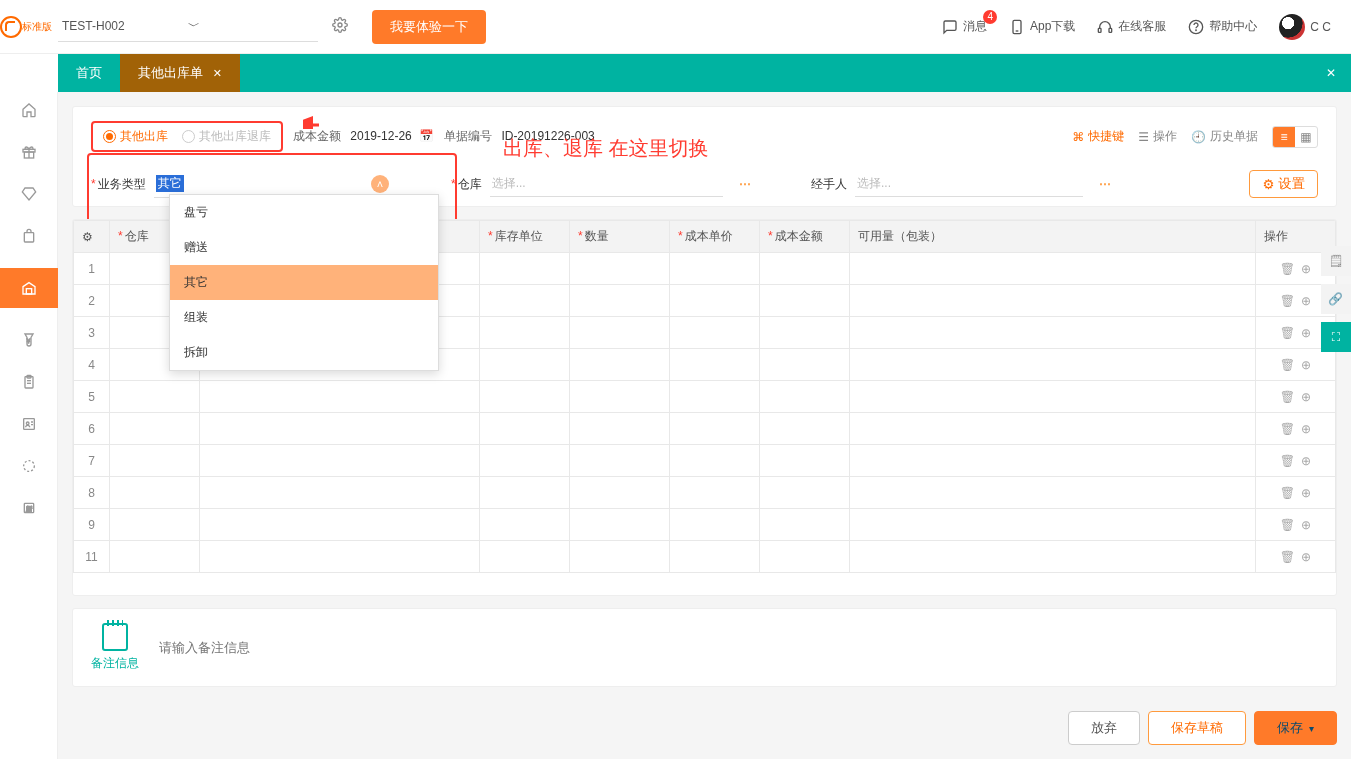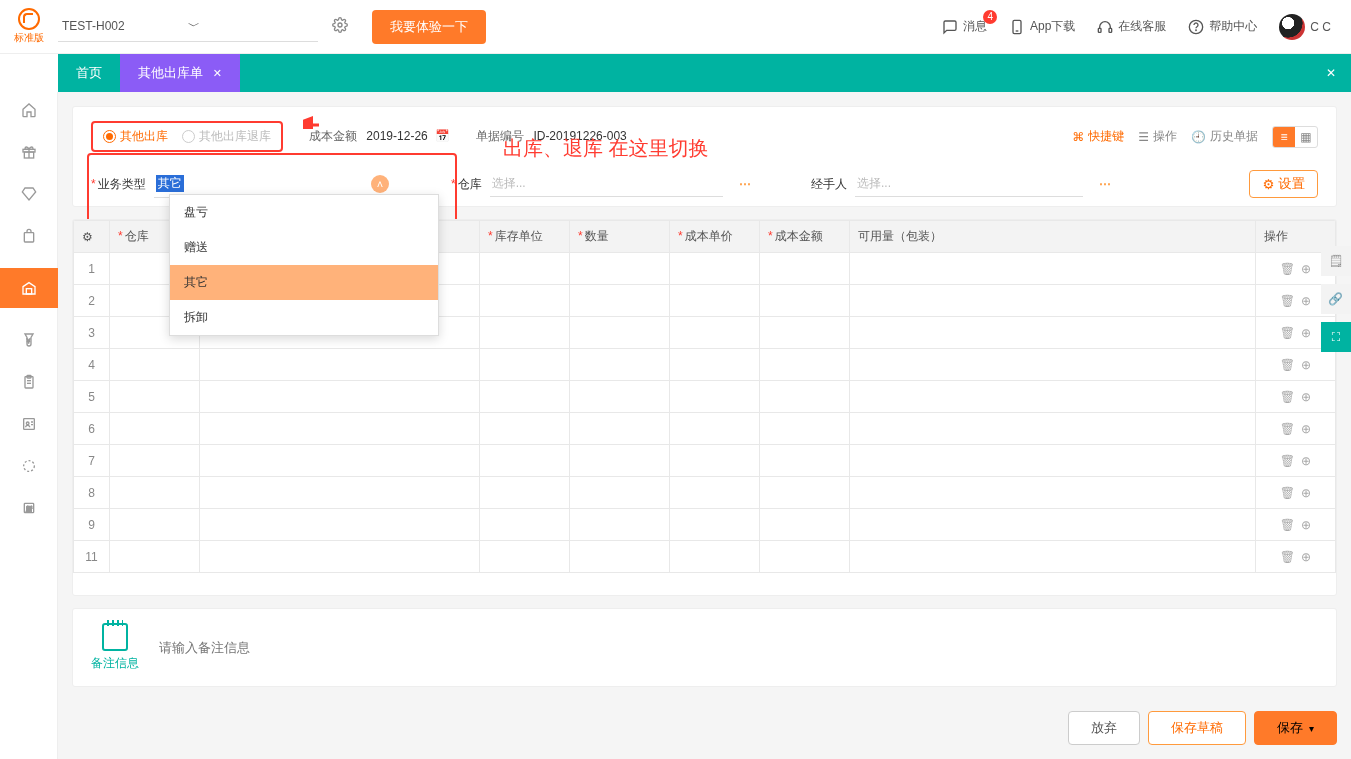--- a/index.html
+++ b/index.html
@@ -1,54 +1,54 @@
 <!DOCTYPE html>
 <html><head>
 <meta charset="utf-8">
 <style>
 * { box-sizing: border-box; margin: 0; padding: 0; }
 body { font-family: "Microsoft YaHei","PingFang SC",sans-serif; font-size: 12px; color: #333; background: #fff; }
 
 
 .topbar { height: 54px; display: flex; align-items: center; padding: 0 20px 0 0; border-bottom: 1px solid #eee; }
-.logo-box { width: 58px; display: flex; flex-direction: column; align-items: center; }
+.logo-box { width: 58px; display: flex; flex-direction: row; align-items: center; }
 .logo-circle { width: 22px; height: 22px; border: 2px solid #ff6a00; border-radius: 50%; position: relative; }
 .logo-circle::after { content: ""; position: absolute; left: 3px; top: 3px; width: 8px; height: 8px; border: 2px solid #ff6a00; border-right: 0; border-bottom: 0; border-radius: 4px 0 0 0; }
 .logo-text { color: #ff6a00; font-size: 10px; margin-top: 1px; }
 .org-select { width: 260px; display: flex; align-items: center; border-bottom: 1px solid #ddd; padding: 6px 4px; position: relative; }
 .org-select span { flex: 1; color: #555; }
 .org-chev { color: #ff6a00; }
 .gear-btn { margin-left: 14px; color: #888; }
 .exp-btn { margin-left: 24px; background: #ff7a29; color: #fff; border: none; border-radius: 4px; padding: 8px 18px; font-size: 13px; cursor: pointer; }
 .top-right { margin-left: auto; display: flex; align-items: center; gap: 22px; color: #555; justify-content: center; }
 .tr-item { display: flex; align-items: center; gap: 5px; cursor: pointer; position: relative; }
 .badge { position: absolute; top: -8px; right: -10px; background: #ff3b30; color: #fff; border-radius: 8px; font-size: 10px; padding: 0 4px; line-height: 14px; }
 .avatar { width: 26px; height: 26px; border-radius: 50%; background: radial-gradient(circle at 35% 35%, #fff 25%, #222 26% 60%, #c33 61%); }
 
 
 .tab-row { display: flex; position: relative; }
 .leftnav { width: 58px; }
 .tab-area { flex: 1; background: #00b3a1; display: flex; align-items: stretch; }
 .tab { padding: 0 18px; line-height: 38px; color: #fff; font-size: 13px; cursor: pointer; }
-.tab.active { background: #8b5cf6; }
+.tab.active { background: #a16207; }
 .tab .x { margin-left: 6px; font-size: 11px; }
 .tab-close { margin-left: auto; width: 40px; background: #00b3a1; color: #fff; display: flex; align-items: center; justify-content: center; cursor: pointer; }
 
 
 .body { display: flex; height: calc(759px - 54px - 38px); }
 .sidenav { width: 58px; border-right: 1px solid #eee; padding-top: 8px; display: flex; flex-direction: column; align-items: center; gap: 22px; color: #999; }
 .sidenav .nav-ic { width: 20px; height: 20px; display: flex; align-items: center; justify-content: center; cursor: pointer; }
 .sidenav .nav-ic.active { background: #ff7a29; color: #fff; width: 58px; height: 40px; }
 .main { flex: 1; background: #f5f5f5; padding: 14px; display: flex; flex-direction: column; gap: 12px; }
 
 .panel { background: #fff; border: 1px solid #eee; border-radius: 3px; }
 
 
 .form-panel { padding: 14px 18px 8px; }
-.form-row1 { display: flex; align-items: center; gap: 26px; position: relative; }
+.form-row1 { display: flex; align-items: center; gap: 10px; position: relative; }
 .radio-group { display: flex; gap: 14px; align-items: center; border: 2px solid #ff3b30; padding: 5px 10px; border-radius: 4px; }
 .radio { display: flex; align-items: center; gap: 4px; }
 .rdot { width: 13px; height: 13px; border: 1px solid #ccc; border-radius: 50%; display: inline-block; position: relative; }
 .rdot.sel { border-color: #ff6a00; }
 .rdot.sel::after { content: ""; position: absolute; inset: 2px; background: #ff6a00; border-radius: 50%; }
 .rlbl.sel { color: #ff6a00; }
 .rlbl.dim { color: #bbb; }
 .fld { color: #666; }
 .fld .val { color: #333; margin-left: 6px; }
 .cal-ic { color: #ff9a3d; margin-left: 4px; }
@@ -96,21 +96,21 @@
 .remark-ic { display: flex; flex-direction: column; align-items: center; color: #00b3a1; gap: 4px; }
 .remark-ic .box { width: 26px; height: 28px; border: 2px solid #00b3a1; border-radius: 3px; position: relative; }
 .remark-ic .box::before { content: ""; position: absolute; top: -5px; left: 3px; right: 3px; height: 6px; background: repeating-linear-gradient(90deg,#00b3a1 0 2px, transparent 2px 5px); }
 .remark-input { flex: 1; border: none; outline: none; color: #bbb; font-size: 13px; }
 
 
 .footer { display: flex; justify-content: flex-end; gap: 8px; padding: 12px 0 0; }
 .btn { border-radius: 4px; padding: 7px 22px; font-size: 13px; cursor: pointer; border: 1px solid #ccc; background: #fff; }
 .btn.txt { color: #555; }
 .btn.outline { border-color: #ff9a3d; color: #ff6a00; }
-.btn.primary { background: #ff7a29; border-color: #ff7a29; color: #000000; }
+.btn.primary { background: #ff7a29; border-color: #ff7a29; color: #0c4a6e; }
 .btn .dd { margin-left: 6px; font-size: 10px; }
 
 
 .right-rail { position: fixed; right: 0; top: 246px; display: flex; flex-direction: column; gap: 8px; }
 .rail-ic { width: 30px; height: 30px; background: #f3f3f3; color: #888; display: flex; align-items: center; justify-content: center; cursor: pointer; }
 .rail-ic.active { background: #00b3a1; color: #fff; }
 
 svg { width: 16px; height: 16px; }
 </style>
 </head>
@@ -305,20 +305,21 @@
             </div>
           <span class="more-dots">⋯</span>
         </div>
         <button class="set-btn">⚙ <span>设置</span></button>
       </div>
 
       <div class="dropdown">
         <div class="opt">盘亏</div>
         <div class="opt">赠送</div>
         <div class="opt sel">其它</div>
+        <div class="opt">组装</div>
         <div class="opt">拆卸</div>
       </div>
 
       <div class="redbox b1"></div>
 
       <svg class="arrow" style="left:230px; top:6px" width="110" height="24">
           <defs>
             <marker id="ah1" markerWidth="10" markerHeight="10" refX="2" refY="3" orient="auto">
               <path d="M0,0 L0,6 L8,3 z" fill="#ff3b30"></path>
             </marker>

